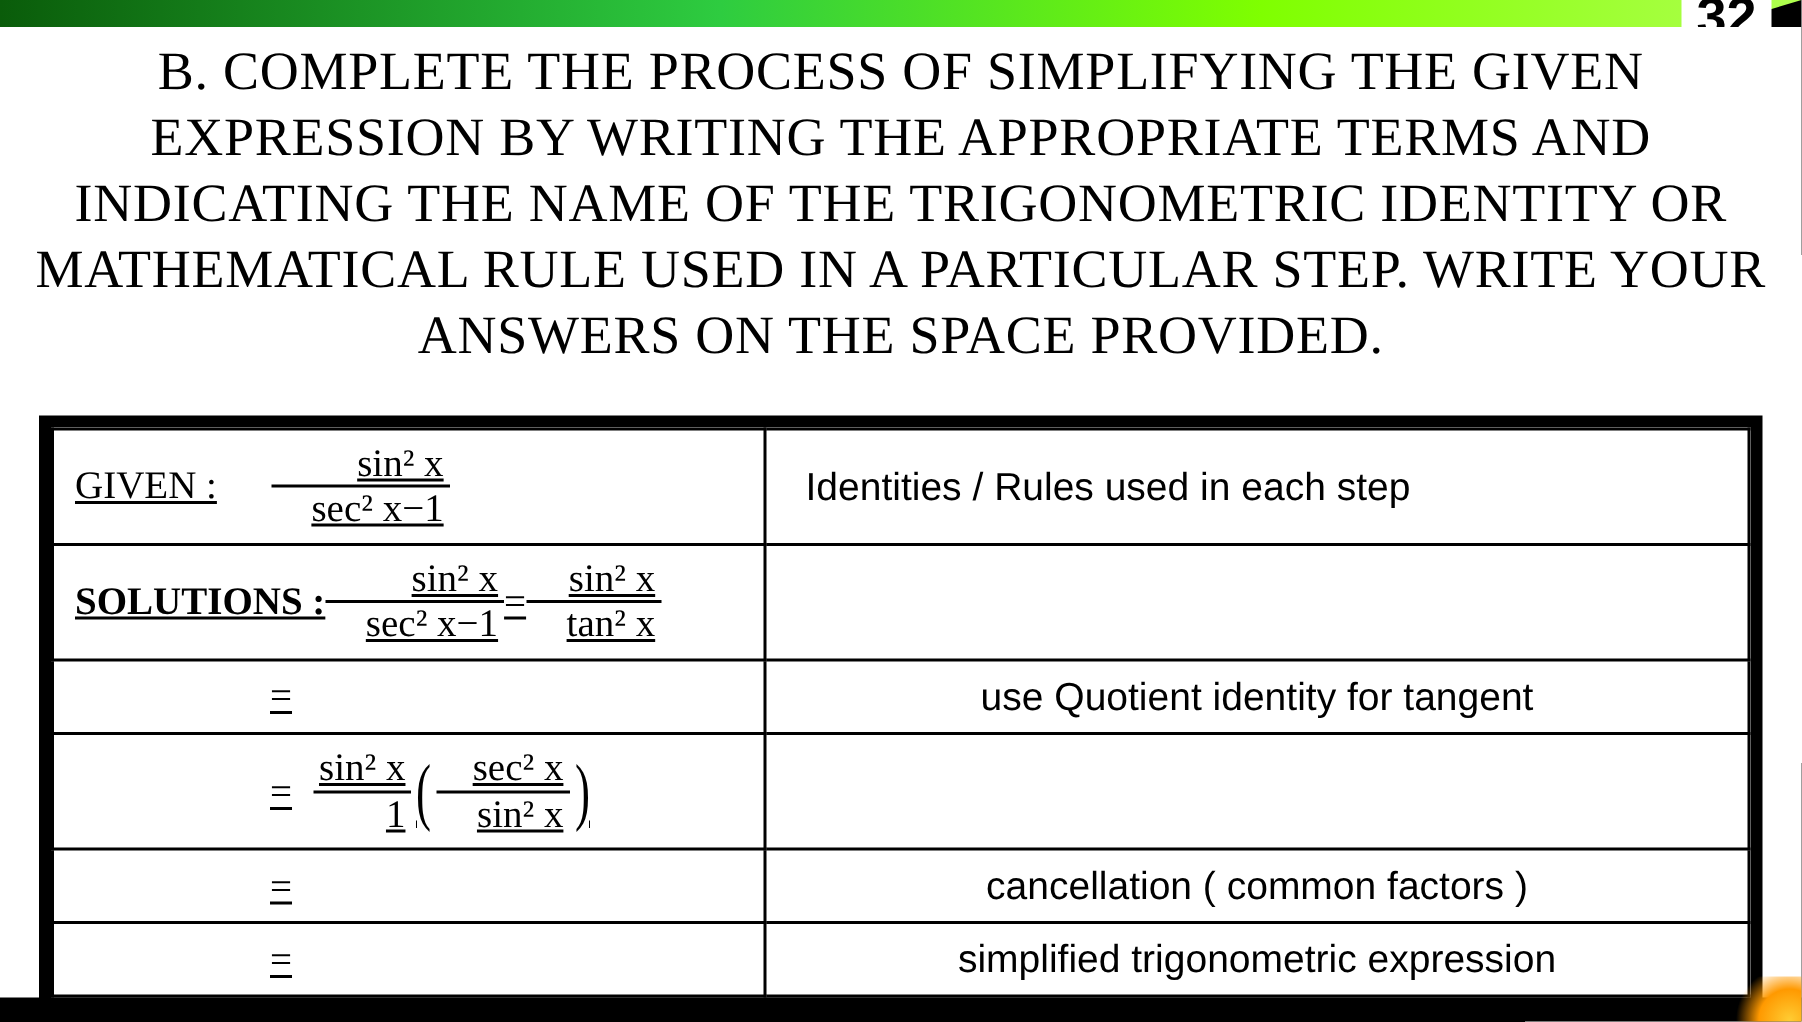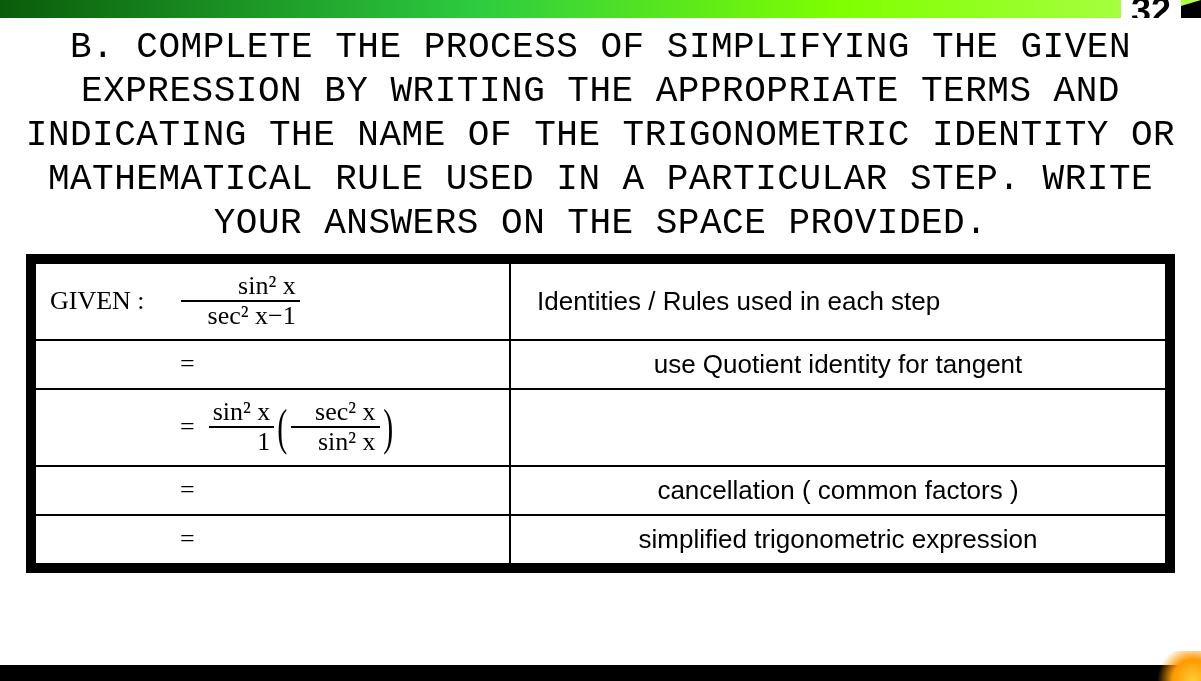--- a/index.html
+++ b/index.html
@@ -31,26 +31,26 @@
     line-height: 0.7;
     height: 24px;
     overflow: hidden;
   }
   .content-wrap {
     position: absolute;
     top: 18px; left: 0; right: 0; bottom: 0;
     background: #fff;
   }
   .instruction {
-    font-family: Liberation Mono, monospace;
+    font-family: Liberation Serif, serif;
     font-size: 36px;
     letter-spacing: 0.5px;
     color: #000;
     text-align: center;
-    padding: 8px 6px 8px 6px;
+    padding: 8px 6px 31px 6px;
     line-height: 1.22;
   }
   .table-outer {
     margin: 0 26px 0 26px;
     border: 8px solid #000;
     position: relative;
   }
   .tbl {
     width: 100%;
     border-collapse: collapse;
@@ -90,20 +90,21 @@
     display: block;
     padding: 0 4px;
     line-height: 1.1;
     margin-left: 23px;
   }
   .math-line {
     display: flex;
     align-items: center;
     font-family: "Cambria Math", "Times New Roman", serif;
     font-size: 26px;
+    text-decoration: underline;
   }
   .eq-center {
     justify-content: center;
   }
   .lparen, .rparen {
     font-size: 50px;
     line-height: 0.7;
     transform: scaleX(0.6);
     display: inline-block;
   }
@@ -144,20 +145,37 @@
             <span style="width:36px;"></span>
             <span class="frac">
               <span class="num">sin² x</span>
               <span class="den">sec² x−1</span>
             </span>
           </div>
         </td>
         <td class="col-right hdr-right">Identities / Rules used in each step</td>
       </tr>
 
+      <tr>
+        <td class="col-left">
+          <div class="math-line">
+            <span class="sol-label" style="font-weight:bold;">SOLUTIONS :</span>
+            <span class="frac">
+              <span class="num">sin² x</span>
+              <span class="den">sec² x−1</span>
+            </span>
+            <span>=</span>
+            <span class="frac">
+              <span class="num">sin² x</span>
+              <span class="den">tan² x</span>
+            </span>
+          </div>
+        </td>
+        <td class="col-right"></td>
+      </tr>
 
       <tr>
         <td class="col-left">
           <div class="math-line eq-center" style="padding-left:130px; justify-content:flex-start;">
             <span>=</span>
           </div>
         </td>
         <td class="col-right">
           <span class="rule-text">use Quotient identity for tangent</span>
         </td>

